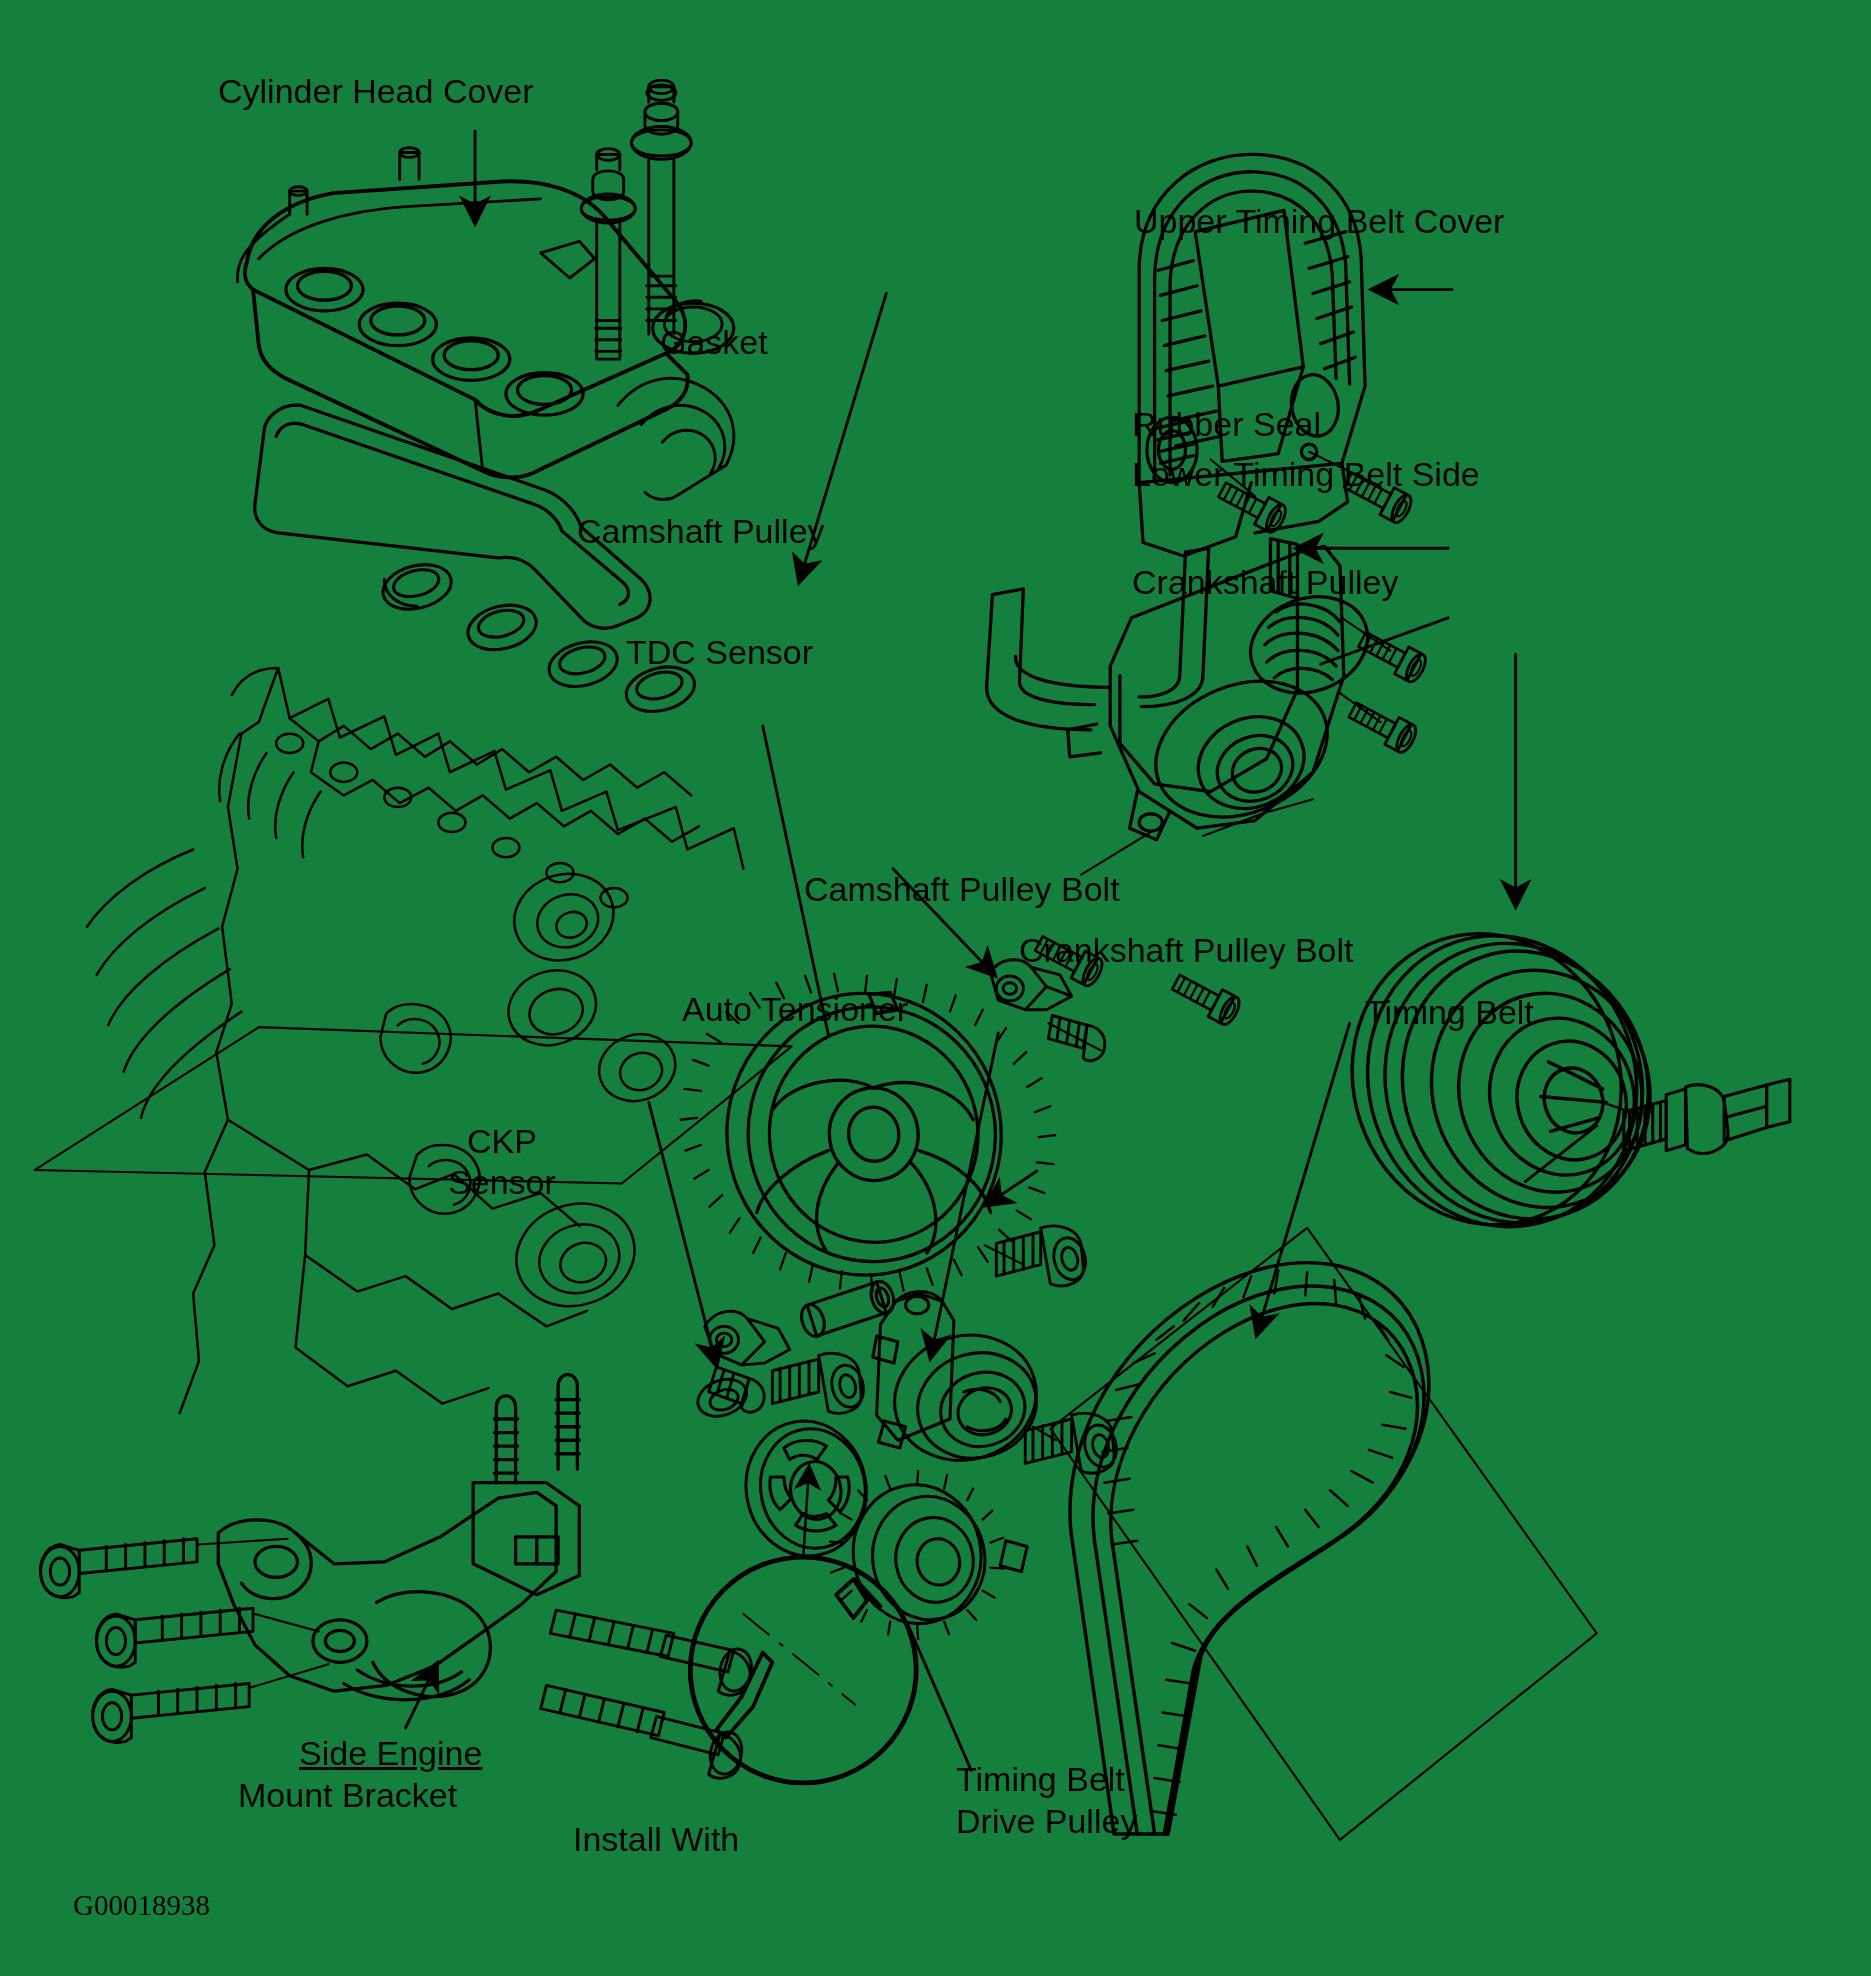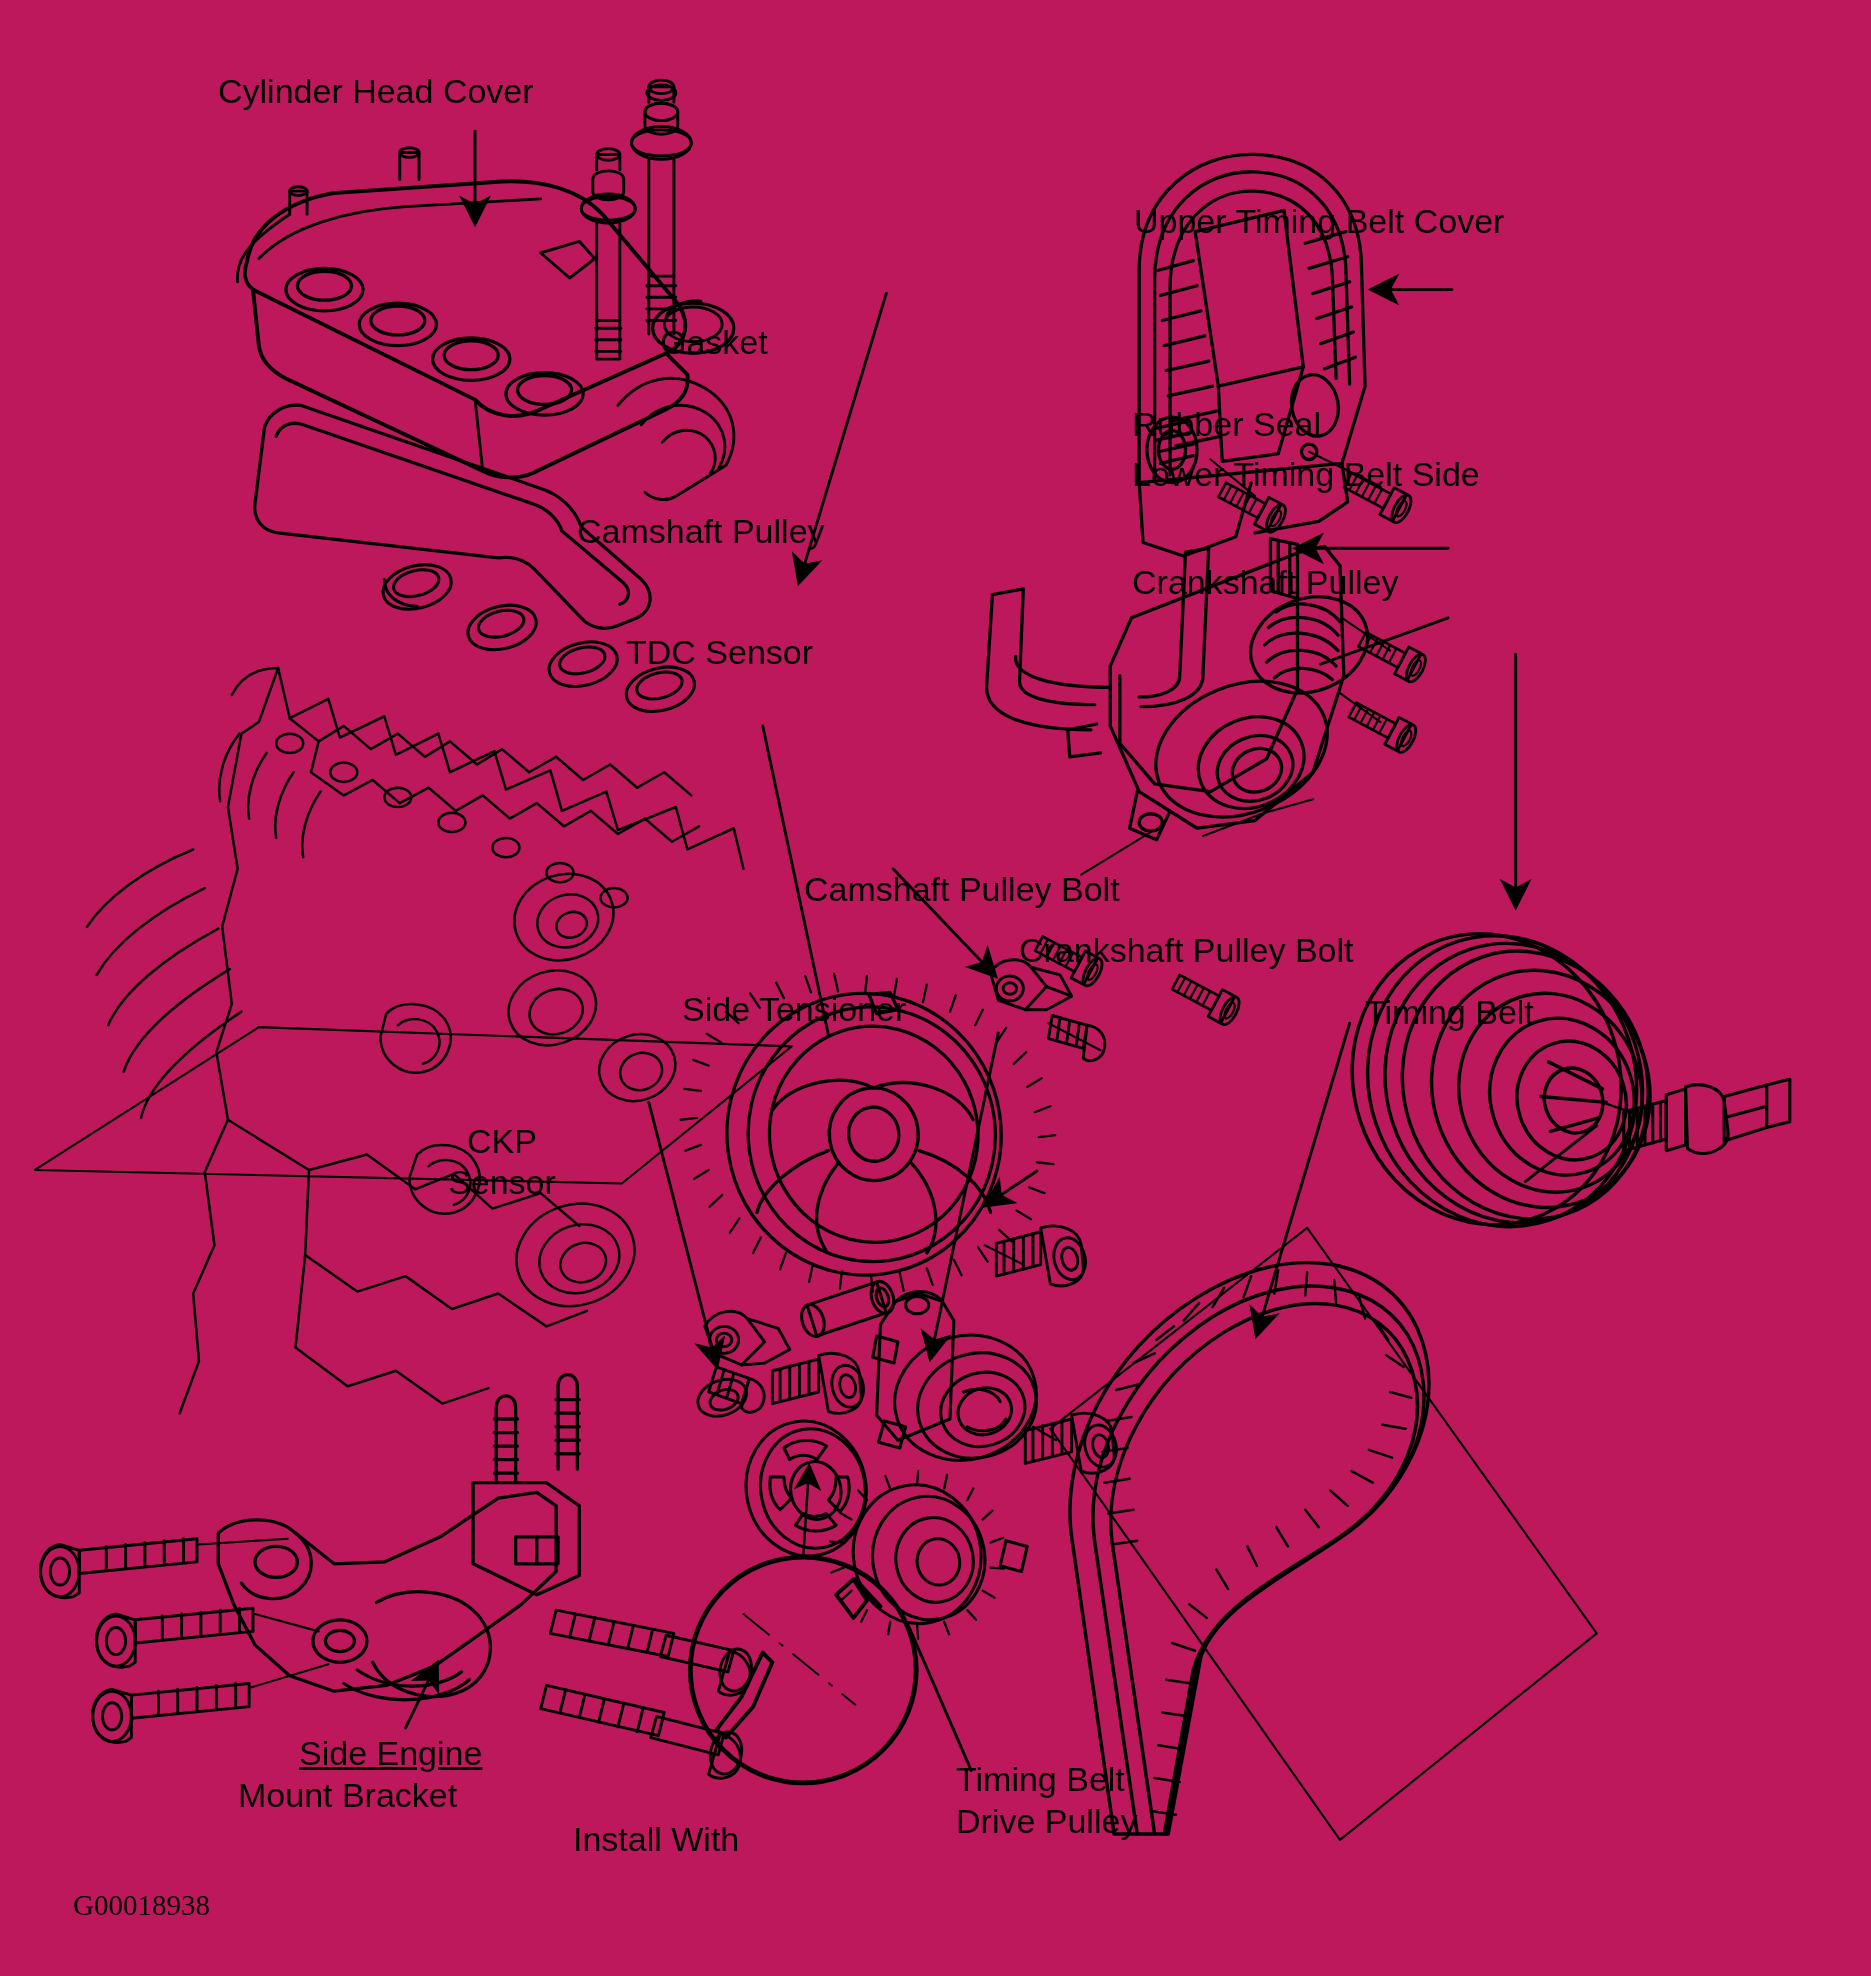--- a/index.html
+++ b/index.html
@@ -5,21 +5,21 @@
 <style>
   html,body{margin:0;padding:0;background:#ffffff;}
   body{
     font-family:"Liberation Sans", sans-serif;
     color:#000000;
   }
   #page{
     position:relative;
     width:1871px;
     height:1976px;
-    background:#be185d;
+    background:#15803d;
     overflow:hidden;
   }
   #art{
     position:absolute;
     left:0; top:0;
     width:1871px;
     height:1976px;
   }
   .lbl{
     position:absolute;
@@ -589,21 +589,21 @@
   <div class="lbl" style="left:218px;  top:71px;">Cylinder Head Cover</div>
   <div class="lbl" style="left:1134px; top:201px;">Upper Timing Belt Cover</div>
   <div class="lbl" style="left:660px;  top:322px;">Gasket</div>
   <div class="lbl" style="left:1132px; top:404px;">Rubber Seal</div>
   <div class="lbl" style="left:1132px; top:454px;">Lower Timing Belt Side</div>
   <div class="lbl" style="left:577px;  top:511px;">Camshaft Pulley</div>
   <div class="lbl" style="left:1132px; top:562px;">Crankshaft Pulley</div>
   <div class="lbl" style="left:626px;  top:632px;">TDC Sensor</div>
   <div class="lbl" style="left:804px;  top:869px;">Camshaft Pulley Bolt</div>
   <div class="lbl" style="left:1019px; top:930px;">Crankshaft Pulley Bolt</div>
-  <div class="lbl" style="left:682px;  top:989px;">Side Tensioner</div>
+  <div class="lbl" style="left:682px;  top:989px;">Auto Tensioner</div>
   <div class="lbl" style="left:1365px; top:992px;">Timing Belt</div>
   <div class="lbl ctr" style="left:444px; top:1121px; width:116px;">CKP</div>
   <div class="lbl ctr" style="left:444px; top:1162px; width:116px;">Sensor</div>
   <div class="lbl" style="left:299px; top:1733px;text-decoration:underline;">Side Engine</div>
   <div class="lbl" style="left:238px; top:1775px;">Mount Bracket</div>
   <div class="lbl" style="left:956px; top:1759px;">Timing Belt</div>
   <div class="lbl" style="left:956px; top:1801px;">Drive Pulley</div>
   <div class="lbl" style="left:573px; top:1819px;">Install With</div>
 
   <div class="fig-id" style="left:73px; top:1889px;font-family:Liberation Serif, serif;">G00018938</div>

